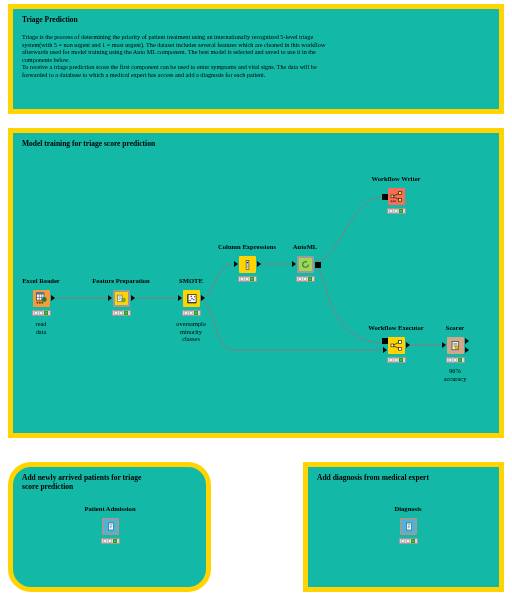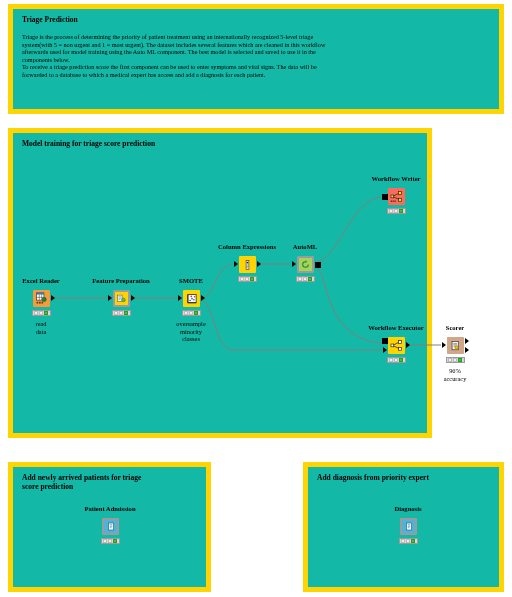--- a/index.html
+++ b/index.html
@@ -34,24 +34,24 @@
     font-size:6.2px;
     color:#000;
     line-height:7.6px;
     white-space:pre-line;
   }
 
   #anno-header{left:8px;top:4px;width:496px;height:110px;}
   #anno-header .anno-title{left:9px;top:6px;}
   #anno-header .anno-body{left:9px;top:24px;width:400px;}
 
-  #anno-training{left:8px;top:128px;width:424px;height:310px;}
+  #anno-training{left:8px;top:128px;width:496px;height:310px;}
   #anno-training .anno-title{left:9px;top:6px;}
 
-  #anno-admission{left:8px;top:462px;width:203px;height:130px;}
+  #anno-admission{left:8px;top:462px;width:203px;height:130px;border-radius:23px;}
   #anno-admission .anno-title{left:9px;top:6px;}
 
   #anno-diagnosis{left:303px;top:462px;width:201px;height:130px;}
   #anno-diagnosis .anno-title{left:9px;top:6px;}
 
   
   .node{
     position:absolute;
     width:0;height:0;
   }
@@ -153,21 +153,21 @@
   <div class="anno" id="anno-training">
     <div class="anno-title">Model training for triage score prediction</div>
   </div>
 
   <div class="anno" id="anno-admission">
     <div class="anno-title">Add newly arrived patients for triage
 score prediction</div>
   </div>
 
   <div class="anno" id="anno-diagnosis">
-    <div class="anno-title">Add diagnosis from priority expert</div>
+    <div class="anno-title">Add diagnosis from medical expert</div>
   </div>
 
   <svg class="wires" viewBox="0 0 512 597">
     <g stroke="#808080" stroke-width="1" fill="none">
 
       <path d="M 51 298 L 107 298"></path>
 
       <path d="M 131 298 L 177 298"></path>
 
       <path d="M 201 298 C 214 298 216 266 232 264"></path>

